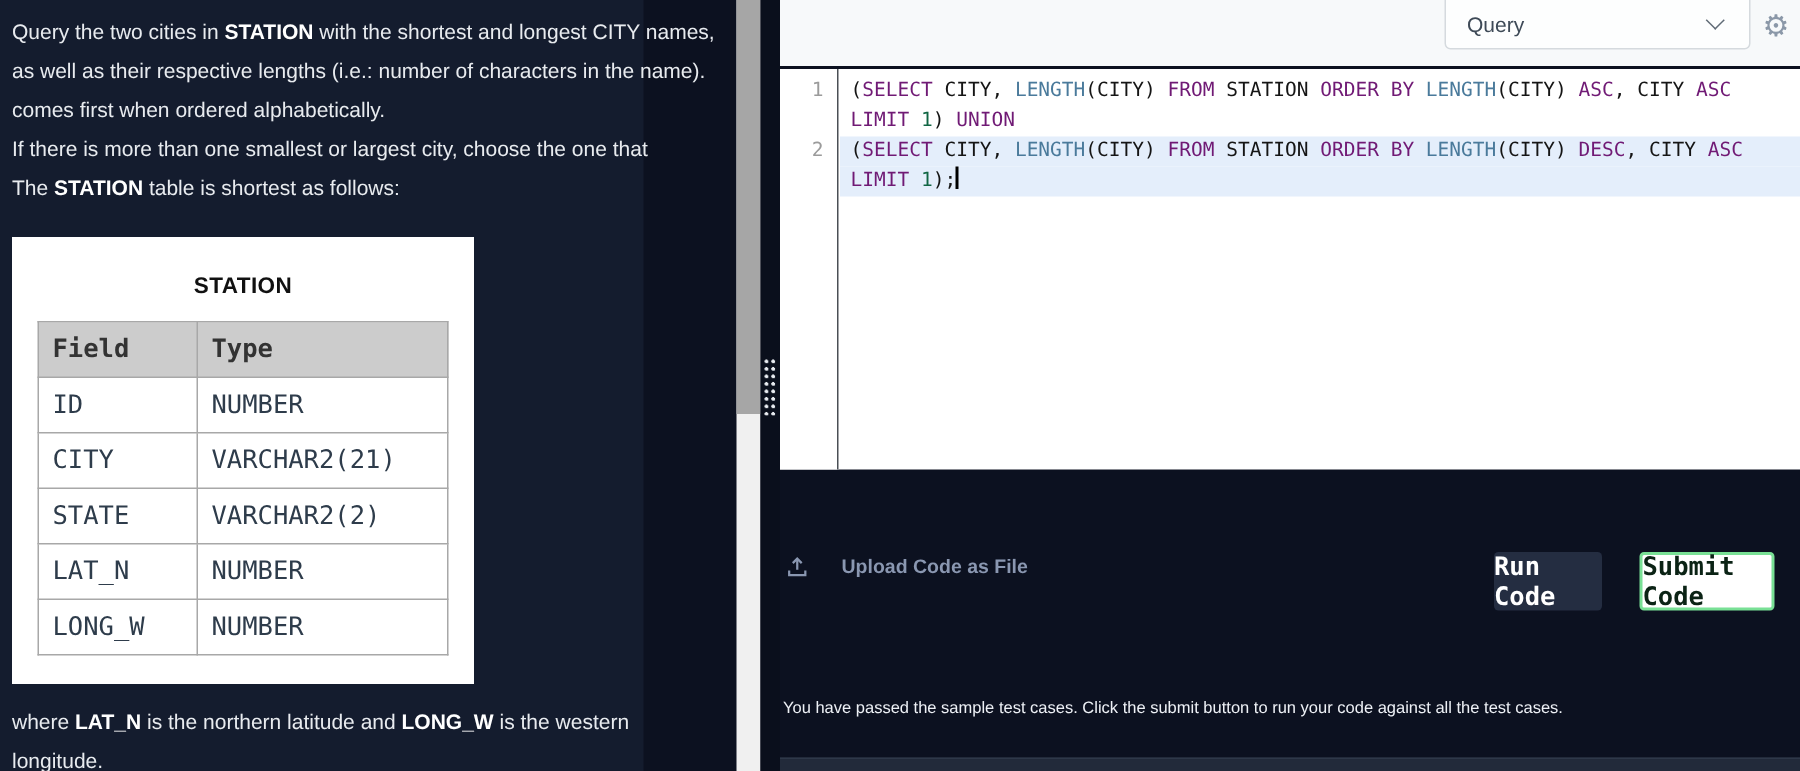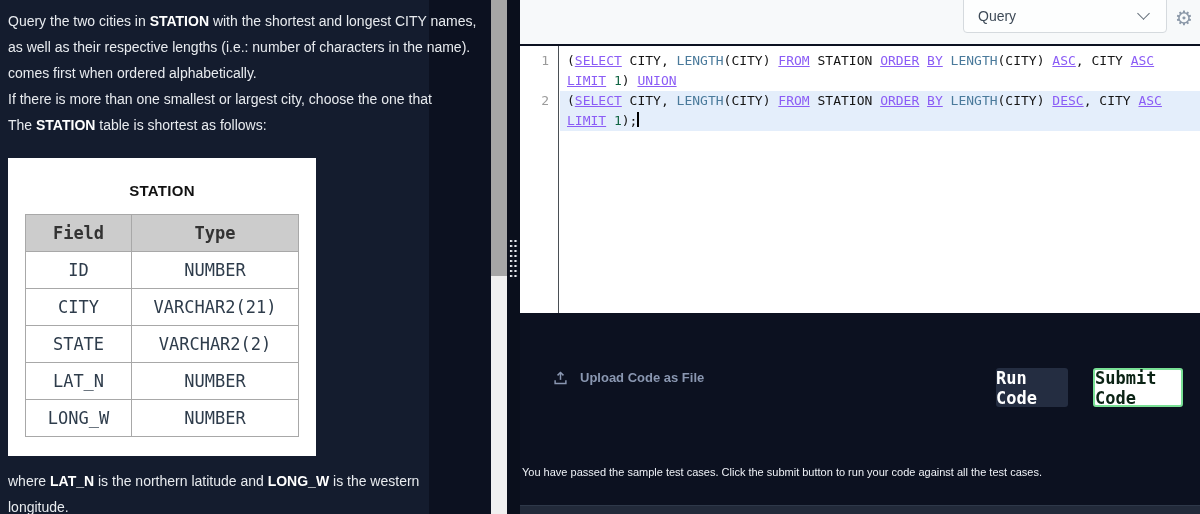--- a/index.html
+++ b/index.html
@@ -6,21 +6,21 @@
   #app{position:relative;width:1200px;height:514px;overflow:hidden;font-family:"Liberation Sans",sans-serif;}
 
   
   .left-panel{position:absolute;left:0;top:0;width:429px;height:514px;background:#141c2e;color:#e8ebef;}
   .statement{position:absolute;left:8px;top:8px;width:483px;font-size:14px;line-height:26px;}
   .t-line{white-space:nowrap;}
   .seg-b{font-weight:bold;color:#ffffff;}
   .schema-card{position:absolute;left:8px;top:158px;width:308px;height:298px;background:#ffffff;color:#111;}
   .card-title{margin:0;padding-top:24px;text-align:center;font-weight:bold;font-size:15px;letter-spacing:.3px;color:#111;}
   .schema-table{border-collapse:collapse;margin:15px auto 0;font-family:"DejaVu Sans Mono","Liberation Mono",monospace;font-size:17px;color:#2e3c4b;}
-  .schema-table th,.schema-table td{border:1px solid #a8a8a8;padding:4px 9px;height:28px;text-align:center;font-weight:normal;}
+  .schema-table th,.schema-table td{border:1px solid #a8a8a8;padding:4px 9px;height:28px;text-align:left;font-weight:normal;}
   .schema-table th{background:#cccccc;font-weight:bold;color:#333;}
   .schema-table td:first-child,.schema-table th:first-child{width:87px;}
   .schema-table td:last-child,.schema-table th:last-child{width:148px;}
   .footer-note{position:absolute;left:8px;top:468px;width:483px;font-size:14px;line-height:26px;}
 
   
   .scrollbar{position:absolute;left:491px;top:0;width:16px;height:514px;background:#f0f0f0;}
   .scroll-thumb{position:absolute;left:0;top:0;width:16px;height:276px;background:#a6a6a6;}
   .divider{position:absolute;left:507px;top:0;width:13px;height:514px;background:#0a0f1c;}
   .grip{position:absolute;left:2px;top:239px;width:9px;height:38px;
@@ -34,30 +34,30 @@
   .lang-label{position:absolute;left:14px;top:12px;font-size:14px;color:#3e4a57;}
   .chevron{position:absolute;right:18px;top:13px;width:8px;height:8px;border-right:1.7px solid #606b76;border-bottom:1.7px solid #606b76;transform:rotate(45deg);}
   .gear{position:absolute;right:7px;top:3px;font-size:20px;line-height:30px;color:#8b98a8;cursor:pointer;}
 
   .editor{position:absolute;left:0;top:46px;width:680px;height:267px;background:#ffffff;font-family:"DejaVu Sans Mono","Liberation Mono",monospace;font-size:13px;color:#151515;}
   .gutter{position:absolute;left:0;top:0;width:39px;height:100%;background:#fff;border-right:1px solid #4a4f55;box-sizing:border-box;}
   .line-num{position:absolute;right:9px;color:#9b9b9b;font-size:13px;height:20px;line-height:20px;}
   .code{position:absolute;left:40px;top:0;right:0;padding-top:5px;}
   .code-row{height:20px;line-height:20px;padding-left:7px;white-space:pre;}
   .code-row.hl{background:#e4eefb;}
-  .tok-k{color:#8b5cf6;text-decoration:underline;}
+  .tok-k{color:#701a75;}
   .tok-f{color:#4a7a9b;}
   .tok-n{color:#116644;}
   .tok-p{color:#151515;}
   .cursor{display:inline-block;width:1.5px;height:15px;background:#000;vertical-align:-2px;}
 
   .statusbar{position:absolute;left:0;top:315px;width:680px;height:35px;background:#eef2f7;}
   .status-text{position:absolute;right:9px;top:0;line-height:35px;font-family:"DejaVu Sans Mono","Liberation Mono",monospace;font-size:13px;color:#c4d3ea;}
 
-  .upload-link{position:absolute;left:34px;top:370px;display:flex;align-items:center;gap:13px;color:#8a97b1;font-weight:bold;font-size:13px;cursor:pointer;}
+  .upload-link{position:absolute;left:5px;top:370px;display:flex;align-items:center;gap:23px;color:#8a97b1;font-weight:bold;font-size:13px;cursor:pointer;}
   .btn{position:absolute;top:368px;height:39px;display:flex;align-items:center;justify-content:center;
        font-family:"DejaVu Sans Mono","Liberation Mono",monospace;font-weight:bold;font-size:17px;border-radius:3px;cursor:pointer;box-sizing:border-box;}
   .btn-run{left:476px;width:72px;background:#242d41;color:#ffffff;}
   .btn-submit{left:573px;width:90px;background:#ffffff;border:2px solid #79e095;color:#0b2315;}
 
   .congrats{position:absolute;left:2px;top:432px;font-size:23px;font-weight:bold;color:#2fc85f;}
   .congrats-msg{position:absolute;left:2px;top:466px;font-size:11px;color:#eef1f6;}
   .bottom-bar{position:absolute;left:0;top:505px;width:680px;height:9px;background:#222a3a;border-top:1px solid #2e3849;box-sizing:border-box;}
 </style>
 </head>

